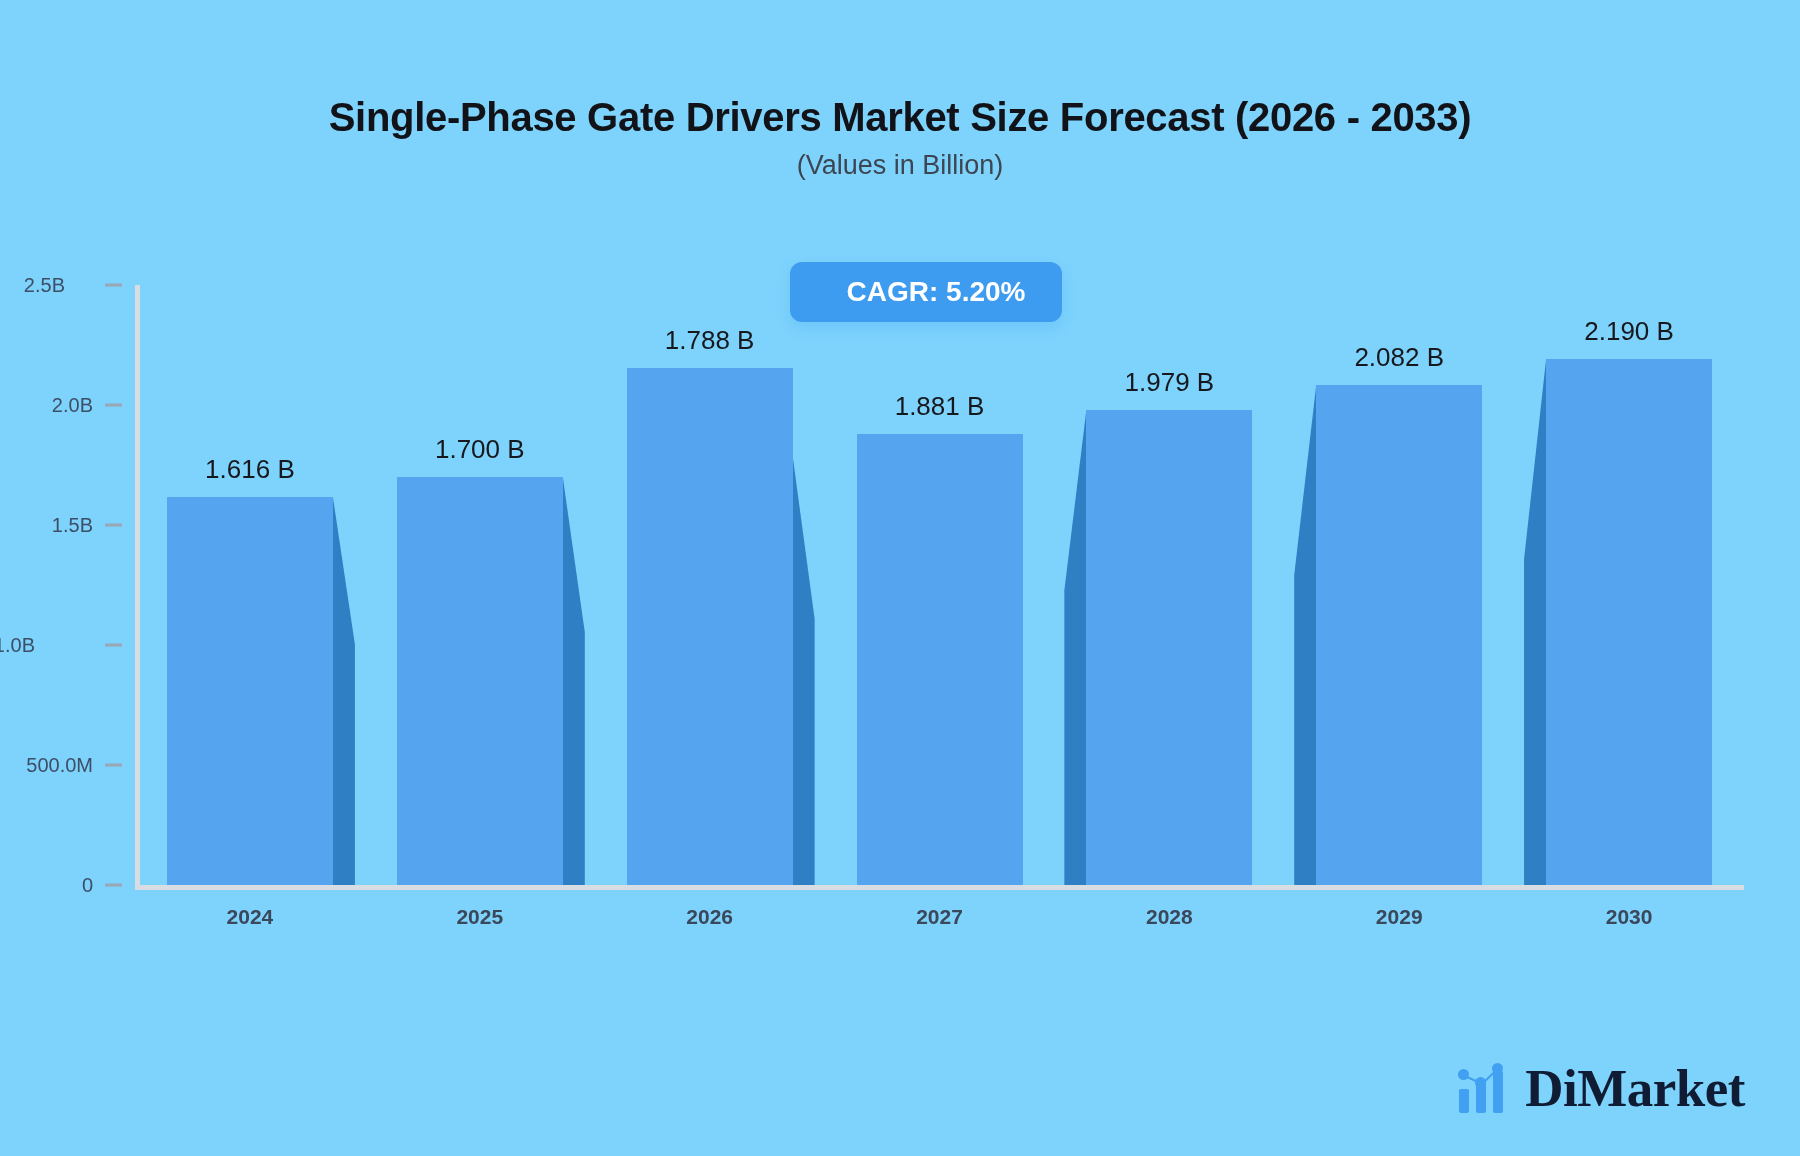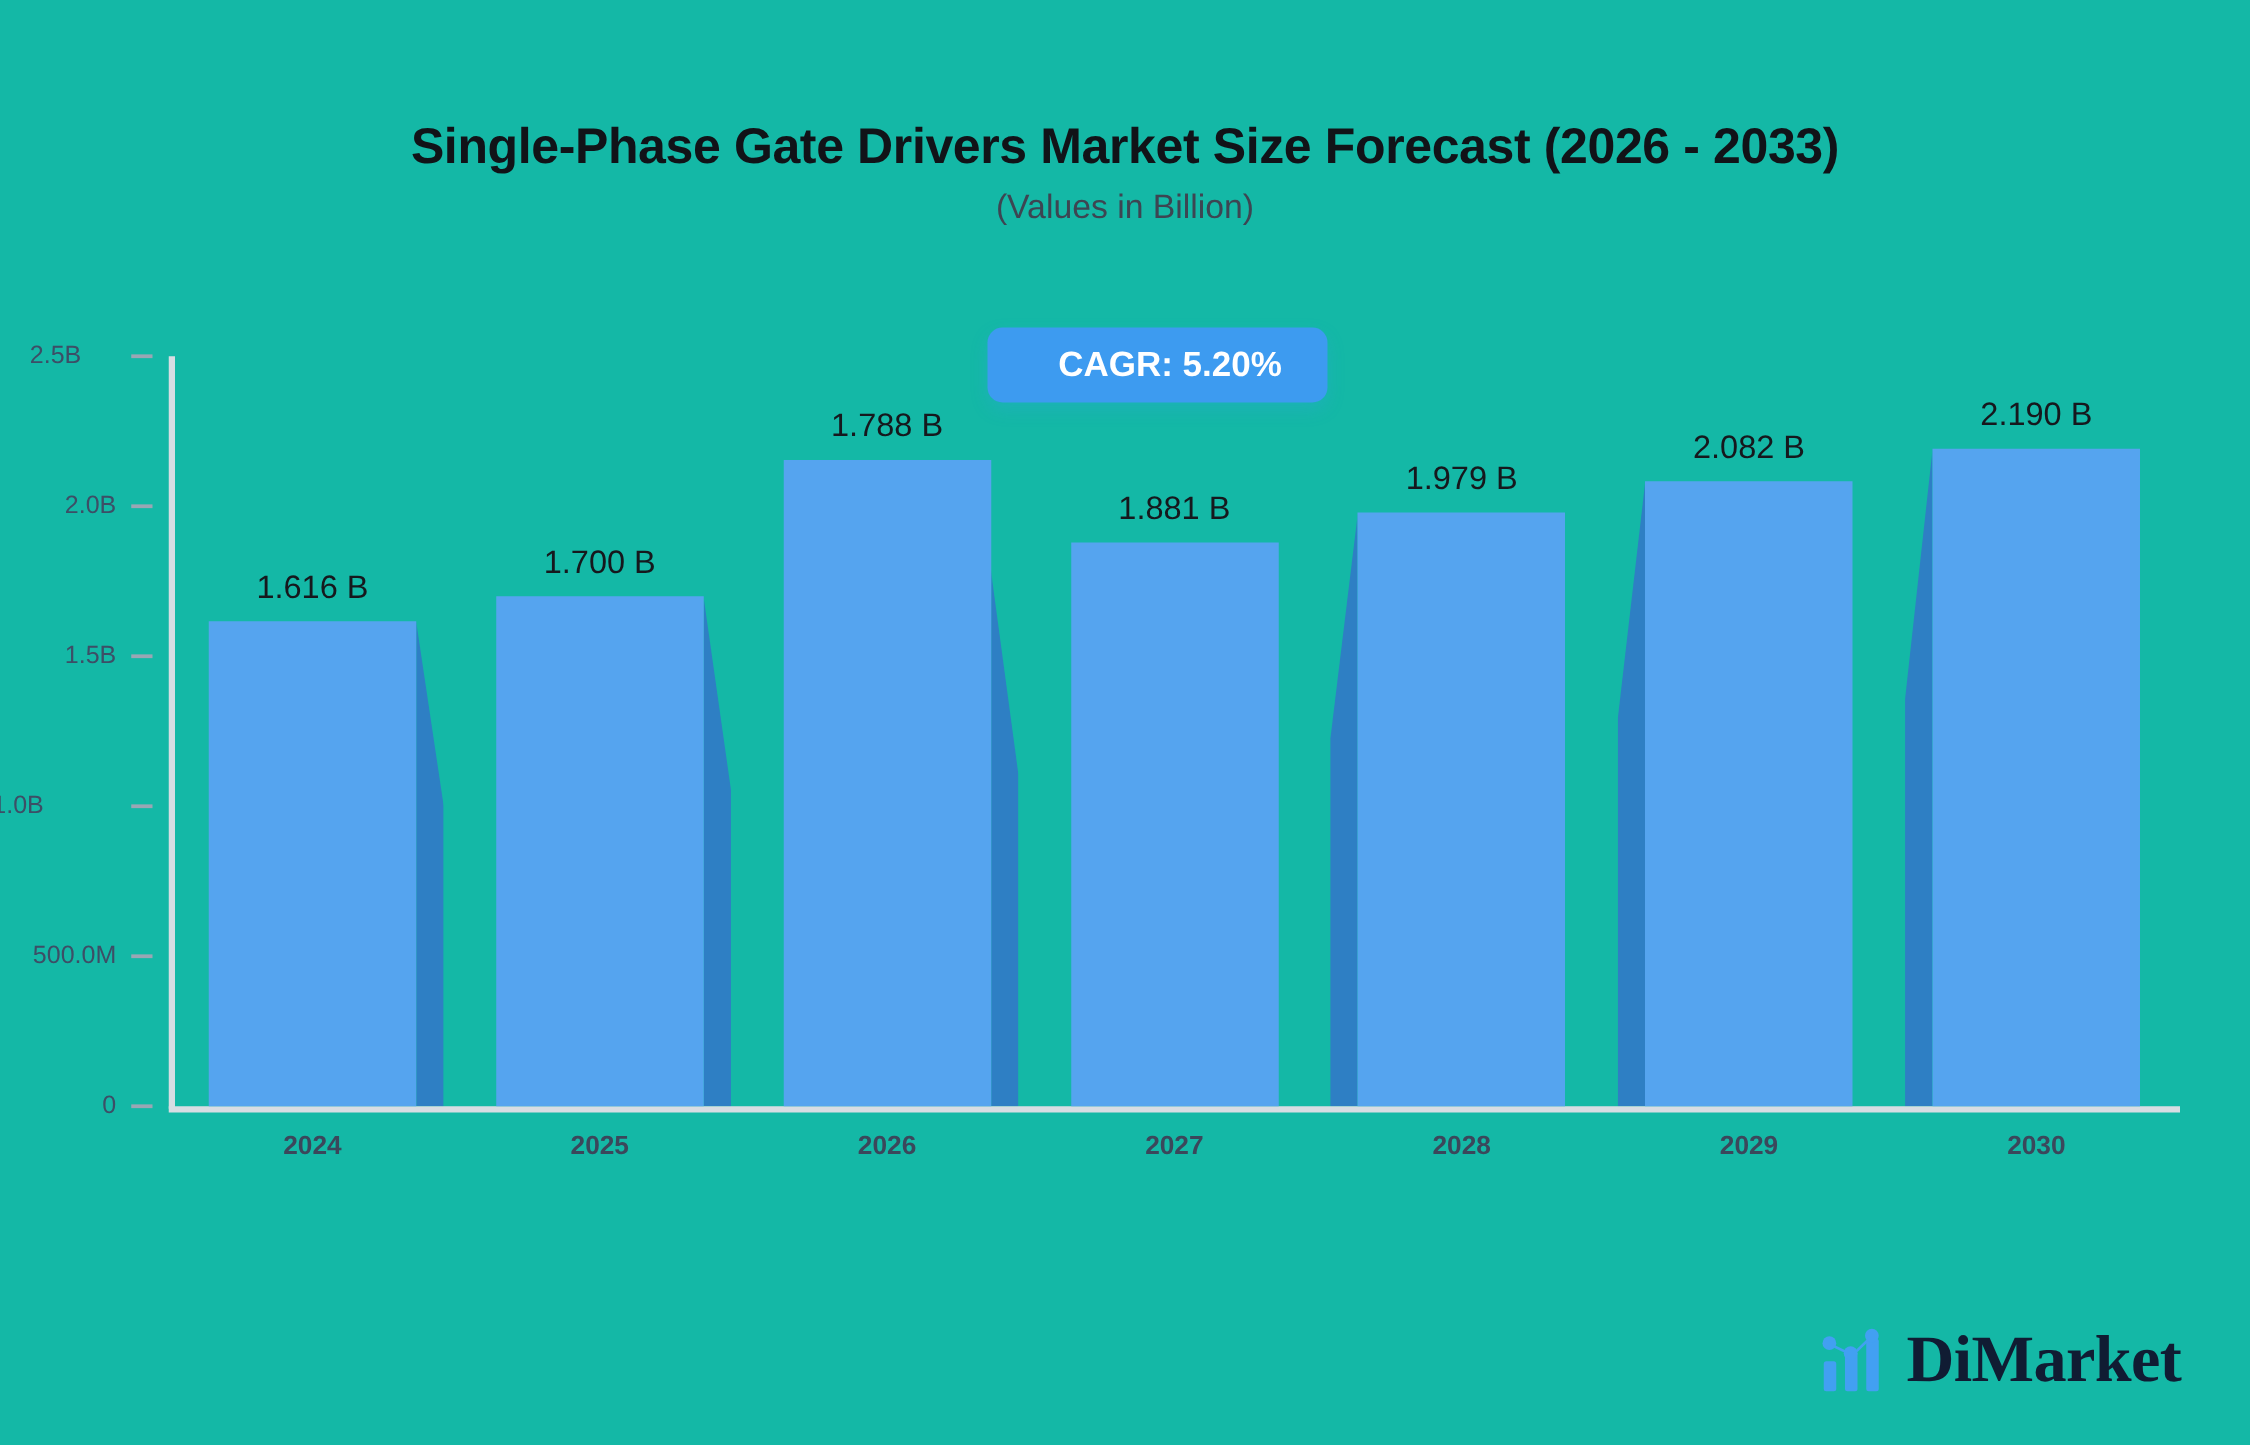--- a/index.html
+++ b/index.html
@@ -2,21 +2,21 @@
 <html><head>
 <meta charset="utf-8">
 <style>
   * { box-sizing: border-box; margin: 0; padding: 0; }
   html, body {
     width: 1800px; height: 1156px;
     background: #ffffff;
     font-family: "Liberation Sans", sans-serif;
     overflow: hidden;
   }
-  #root { position: relative; width: 1800px; height: 1156px; background:#14b8a6; }
+  #root { position: relative; width: 1800px; height: 1156px; background:#7dd3fc; }
 
   
   .title {
     position: absolute; left: 0; right: 0; top: 95px;
     text-align: center;
     font-size: 40px; font-weight: 700; letter-spacing: -0.3px;
     color: #111318;
   }
   .subtitle {
     position: absolute; left: 0; right: 0; top: 150px;

